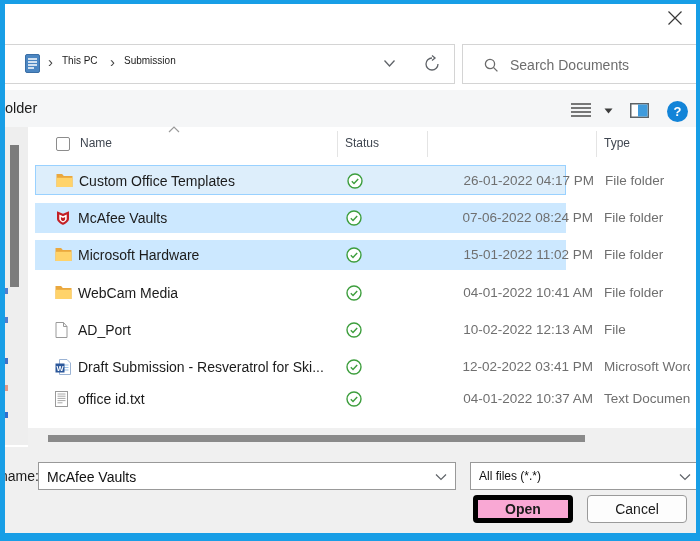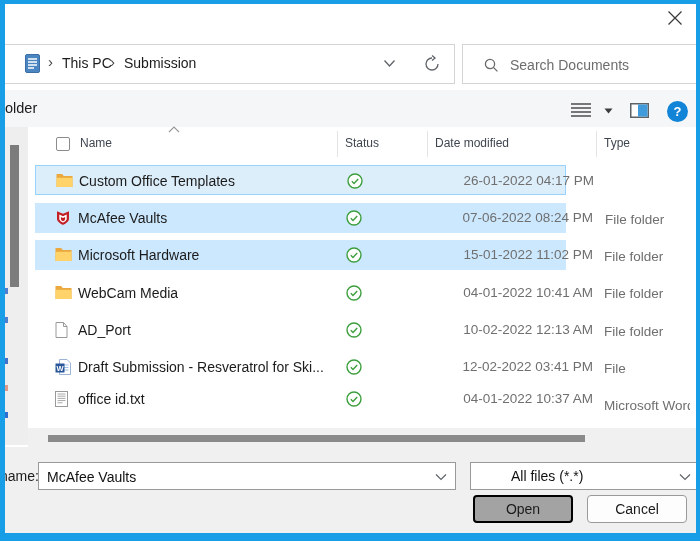--- a/index.html
+++ b/index.html
@@ -13,21 +13,21 @@
   #edge-right{left:696px;top:0;width:4px;height:541px;}
   #edge-bottom{left:0;top:533px;width:700px;height:8px;}
   
   #close-btn{left:662px;top:6px;width:26px;height:24px;display:flex;align-items:center;justify-content:center;cursor:pointer;}
   
   #address-box{left:-2px;top:44px;width:457px;height:40px;background:#fff;border:1px solid #d4d4d4;box-sizing:border-box;}
   #crumb-doc-icon{left:25px;top:54px;}
   .crumb-sep{position:absolute;top:53px;font-size:15px;color:#444;}
   #crumb-sep-1{left:48px;}
   #crumb-sep-2{left:110px;}
-  .crumb{position:absolute;top:55px;font-size:14px;color:#1b1b1b;white-space:nowrap;cursor:pointer;}
+  .crumb{position:absolute;top:55px;font-size:10px;color:#1b1b1b;white-space:nowrap;cursor:pointer;}
   #crumb-thispc{left:62px;}
   #crumb-docs{left:124px;}
   #addr-chevron{left:383px;top:59px;cursor:pointer;}
   #refresh-btn{left:423px;top:55px;cursor:pointer;}
   #search-box{left:462px;top:44px;width:236px;height:40px;background:#fff;border:1px solid #d4d4d4;box-sizing:border-box;}
   #search-icon{left:483px;top:57px;}
   #search-input{left:508px;top:52px;width:170px;height:24px;border:none;outline:none;font-size:14px;
                 color:#6d6d6d;font-family:"Liberation Sans",sans-serif;background:transparent;}
   #search-input::placeholder{color:#6d6d6d;opacity:1;}
   
@@ -57,37 +57,37 @@
   .row{position:absolute;left:35px;width:531px;height:30px;cursor:pointer;box-sizing:border-box;}
   .row.sel{background:#cce8ff;}
   .row.focus{background:#ddeefb;border:1px solid #99d1ff;}
   .ficon{position:absolute;left:20px;top:7px;width:17px;height:16px;}
   .fname{position:absolute;left:43px;top:0;height:30px;line-height:30px;font-size:14px;color:#1b1b1b;
          white-space:nowrap;overflow:hidden;max-width:258px;}
   .fstatus{position:absolute;left:311px;top:7px;width:16px;height:16px;}
   .fdate{position:absolute;left:400px;top:0;width:158px;height:30px;line-height:30px;font-size:13.5px;color:#6f6f6f;
          text-align:right;white-space:nowrap;}
   .ftype{position:absolute;left:569px;top:0;height:30px;line-height:30px;font-size:13.5px;color:#6f6f6f;
-         white-space:nowrap;overflow:hidden;width:86px;margin-top:39px;}
+         white-space:nowrap;overflow:hidden;width:86px;}
   
   #hscroll-track{left:28px;top:428px;width:668px;height:19px;background:#f0f0f0;}
   #hscroll-thumb{left:48px;top:435px;width:537px;height:7px;background:#8a8a8a;cursor:pointer;}
   
   #bottom-bar{left:0;top:447px;width:700px;height:86px;background:#f0f0f0;}
   #fname-label{left:0;top:462px;width:34px;height:28px;line-height:28px;text-align:right;font-size:14px;color:#1b1b1b;}
   #fname-combo{left:38px;top:462px;width:418px;height:28px;background:#fff;border:1px solid #999;box-sizing:border-box;cursor:text;}
   #fname-input{position:absolute;left:6px;top:3px;width:380px;height:20px;border:none;outline:none;font-size:14px;color:#111;
                font-family:"Liberation Sans",sans-serif;background:transparent;}
   #fname-chevron{position:absolute;right:8px;top:10px;cursor:pointer;}
   #ftype-combo{left:470px;top:462px;width:230px;height:28px;background:#fff;border:1px solid #999;box-sizing:border-box;cursor:pointer;}
-  #ftype-value{position:absolute;left:8px;top:0;height:40px;line-height:26px;font-size:14px;color:#111;white-space:nowrap;margin-left:32px;}
+  #ftype-value{position:absolute;left:8px;top:0;height:40px;line-height:26px;font-size:12px;color:#111;white-space:nowrap;}
   #ftype-chevron{position:absolute;left:208px;top:10px;}
   .btn{position:absolute;top:495px;width:100px;height:28px;border-radius:4px;box-sizing:border-box;
        font-size:14px;color:#1b1b1b;display:flex;align-items:center;justify-content:center;cursor:pointer;}
-  #open-btn{left:473px;background:#a3a3a3;border:2px solid #000000;}
+  #open-btn{left:473px;background:#f9a8d4;border:5px solid #000000;font-weight:bold;}
   #cancel-btn{left:587px;background:#fdfdfd;border:1px solid #9a9a9a;}
 </style>
 </head>
 <body>
 
 <div id="dialog">
 
   <div class="abs" id="close-btn">
     <svg width="16" height="16" viewBox="0 0 16 16">
       <path d="M1.5 1.5 L14.5 14.5 M14.5 1.5 L1.5 14.5" stroke="#383838" stroke-width="1.2" fill="none"></path>
@@ -140,21 +140,20 @@
   <div class="speck" style="top:385px;background:#e09a8a;"></div>
   <div class="speck" style="top:412px;background:#2f6fd0;"></div>
 
   <div class="abs" id="list-bg"></div>
   <div class="abs" id="hdr-checkbox"></div>
   <div class="hdr-label" id="hdr-name">Name</div>
   <svg class="abs" id="sort-chevron" width="12" height="7" viewBox="0 0 12 7">
     <path d="M1 6 L6 1 L11 6" fill="none" stroke="#9a9a9a" stroke-width="1.2"></path>
   </svg>
   <div class="hdr-label" id="hdr-status">Status</div>
-  <div class="hdr-label" id="hdr-date">Date modified</div>
   <div class="hdr-label" id="hdr-type">Type</div>
   <div class="hdr-sep" id="sep1"></div>
   <div class="hdr-sep" id="sep2"></div>
   <div class="hdr-sep" id="sep3"></div>
 
   <div class="row focus" style="top:165px">
     <span class="ficon">
       <svg width="17" height="15" viewBox="0 0 17 15">
           <path d="M0.5 1 h5.6 l1.7 2 h8.7 v11 h-16 z" fill="#eaa83e"></path>
           <path d="M0.5 4.8 h16 v9.2 h-16 z" fill="#ffd36a"></path>

